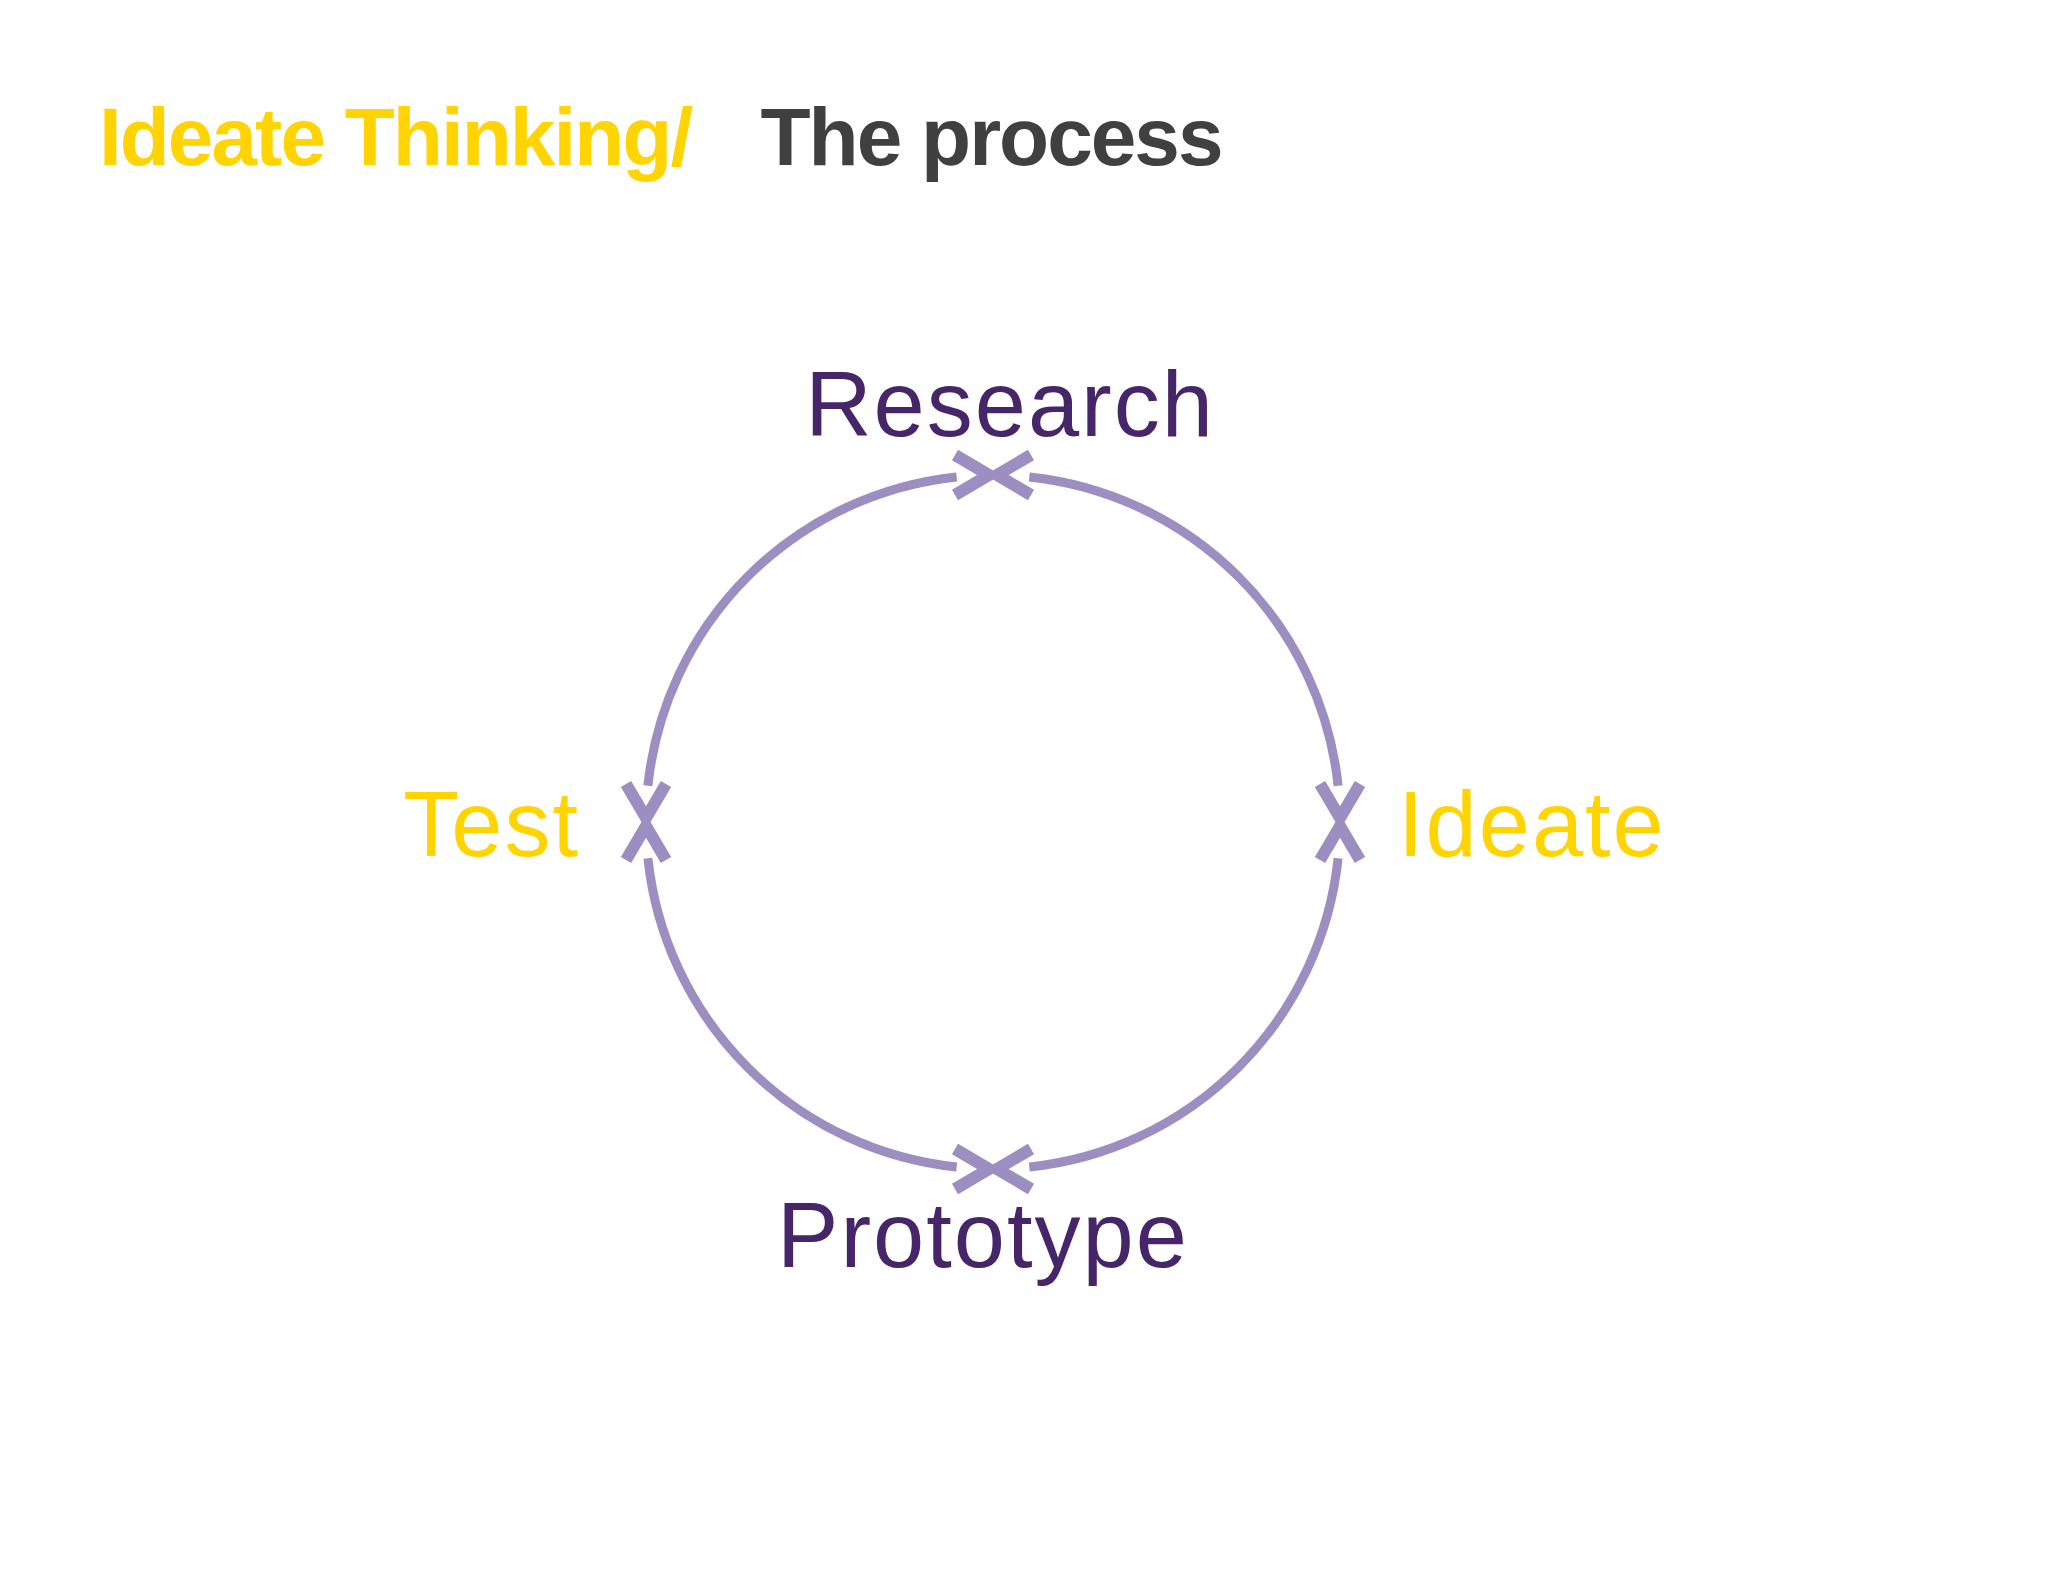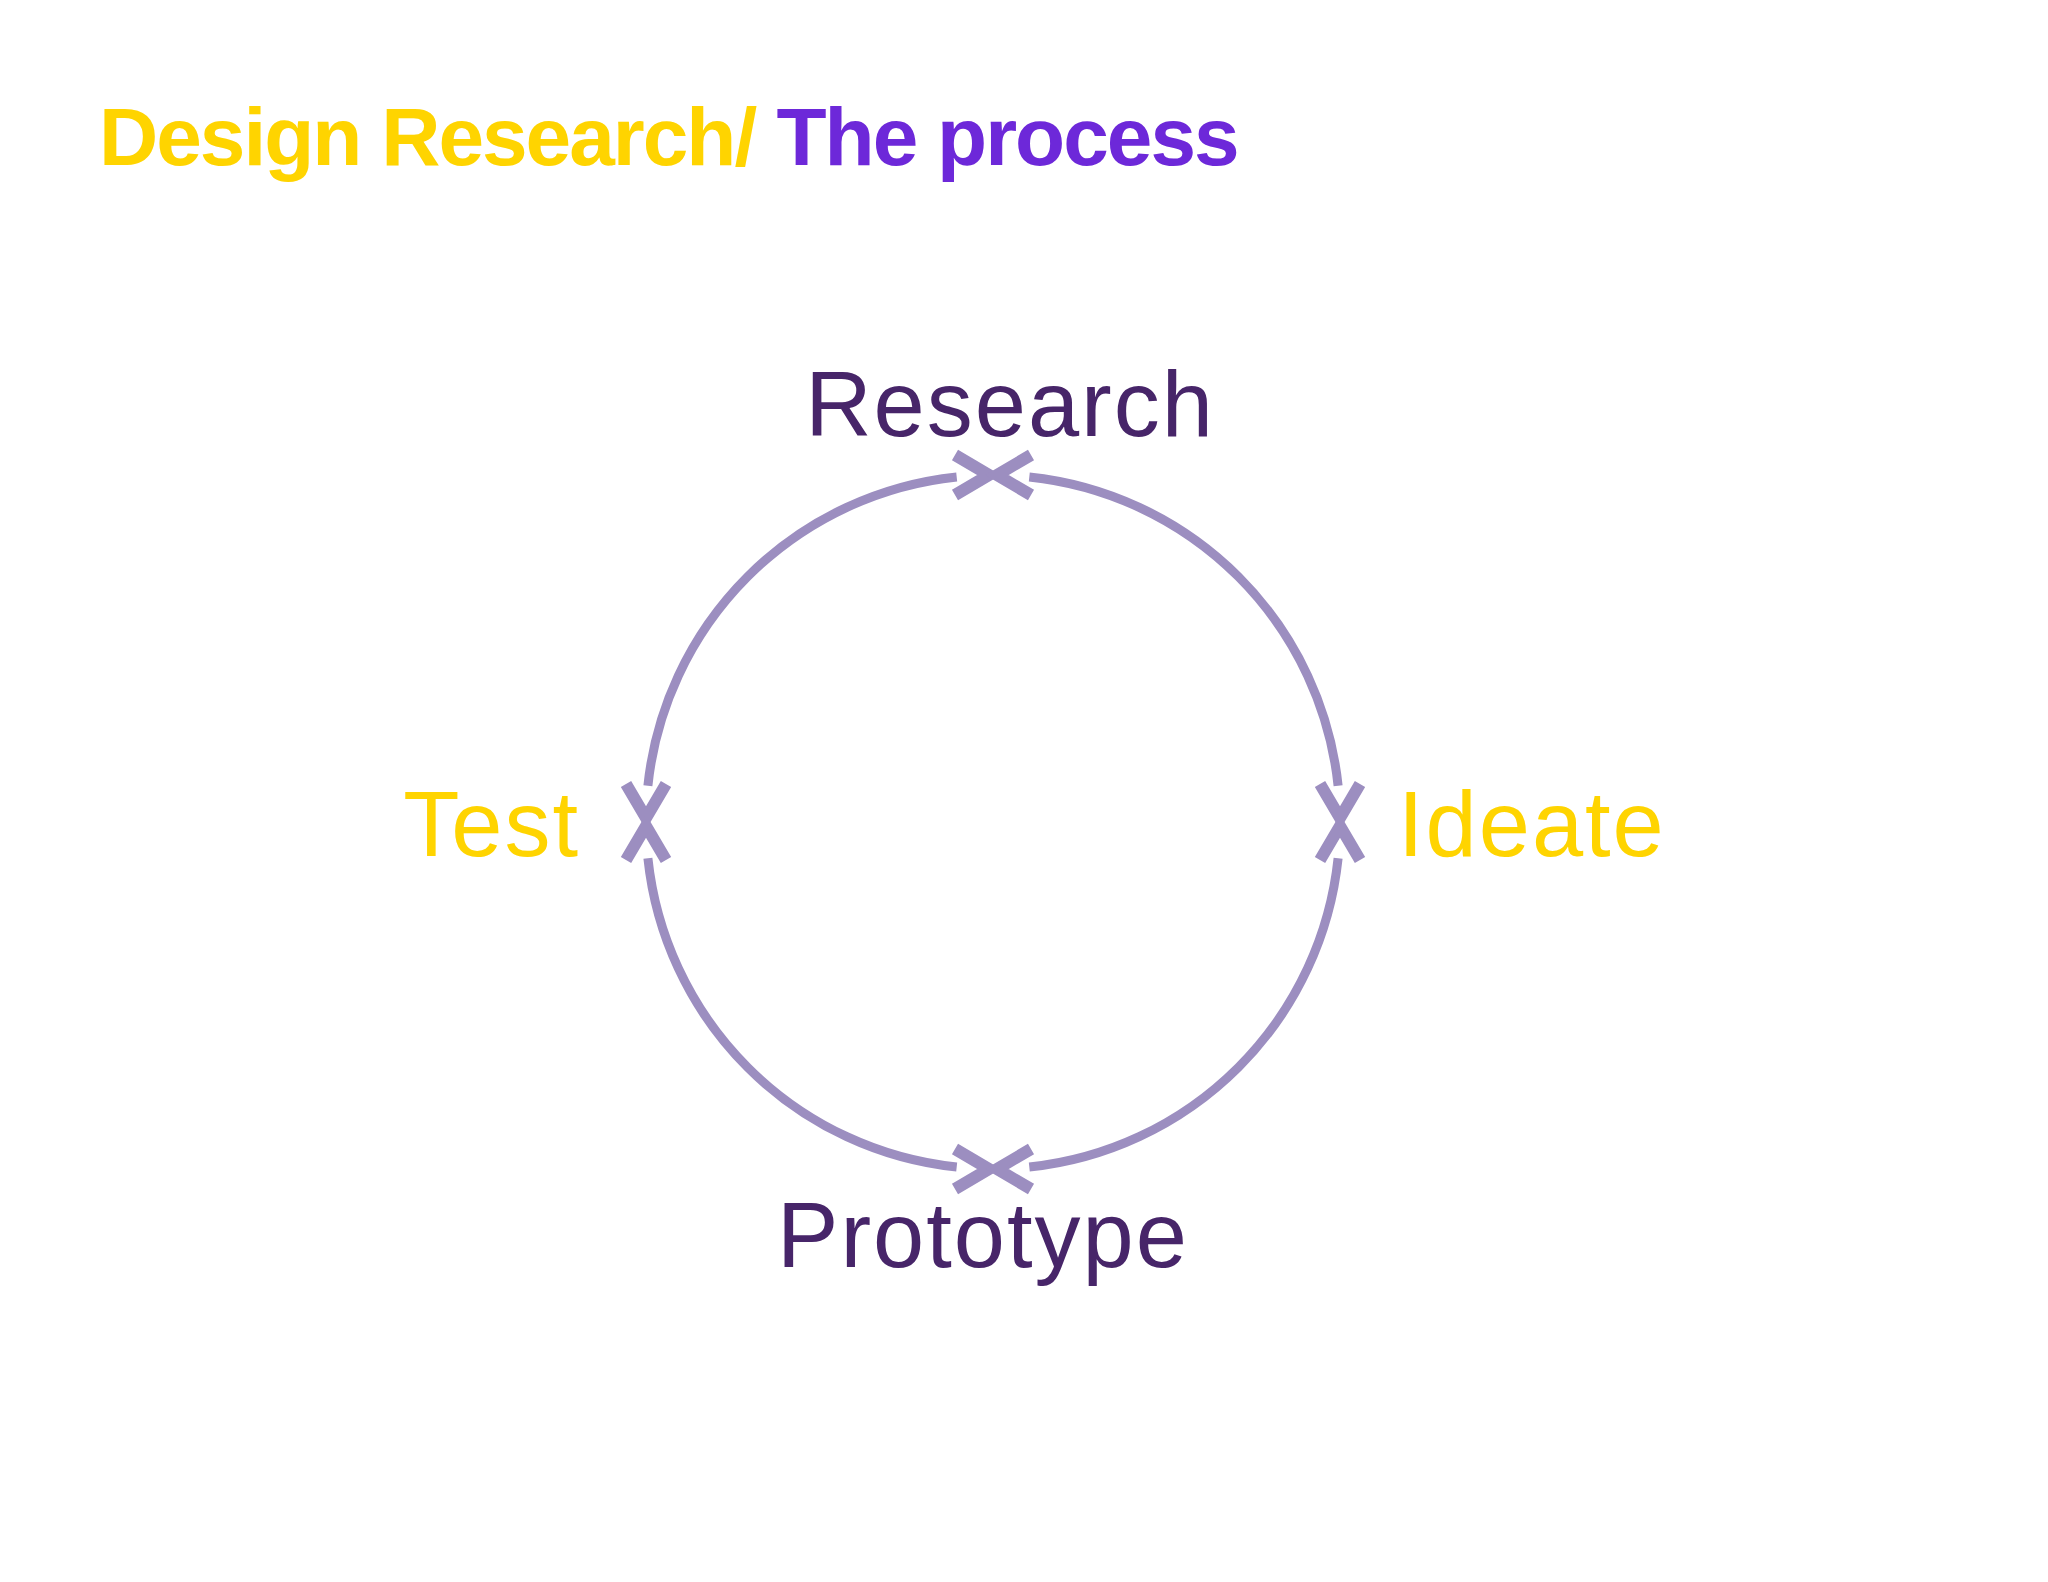--- a/index.html
+++ b/index.html
@@ -22,21 +22,22 @@
     font-weight: bold;
     letter-spacing: -2px;
     line-height: 1.1;
     white-space: nowrap;
   }
   .page-title .title-prefix {
     color: #FFD400;
     margin-right: 0.26em;
   }
   .page-title .title-suffix {
-    color: #6d28d9;
+    color: #404040;
+    margin-left: 48px;
   }
   svg.diagram {
     position: absolute;
     left: 0;
     top: 0;
     width: 2048px;
     height: 1582px;
   }
   .arc {
     fill: none;
@@ -54,21 +55,21 @@
     font-family: "Liberation Sans", sans-serif;
     font-size: 92px;
     font-weight: 400;
     letter-spacing: 2px;
   }
 </style>
 </head>
 <body>
 
 <div class="page-title">
-  <span class="title-prefix">Design Research/</span><span class="title-suffix">The process</span>
+  <span class="title-prefix">Ideate Thinking/</span><span class="title-suffix">The process</span>
 </div>
 
 <svg class="diagram" viewBox="0 0 2048 1582">
 
   <path class="arc" d="M 1029.3 476.9 A 347 347 0 0 1 1338.1 785.7"></path>
   <path class="arc" d="M 1338.1 858.3 A 347 347 0 0 1 1029.3 1167.1"></path>
   <path class="arc" d="M 956.7 1167.1 A 347 347 0 0 1 647.9 858.3"></path>
   <path class="arc" d="M 647.9 785.7 A 347 347 0 0 1 956.7 476.9"></path>
 
   <path class="chevron" d="M -34 -20 L 0 0 L -34 20" transform="translate(989,475)"></path>

